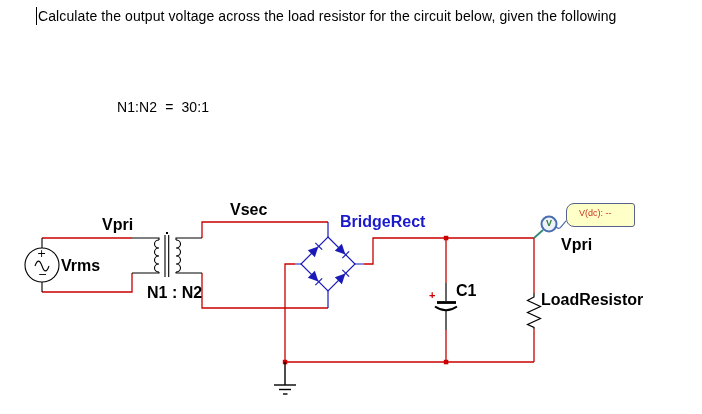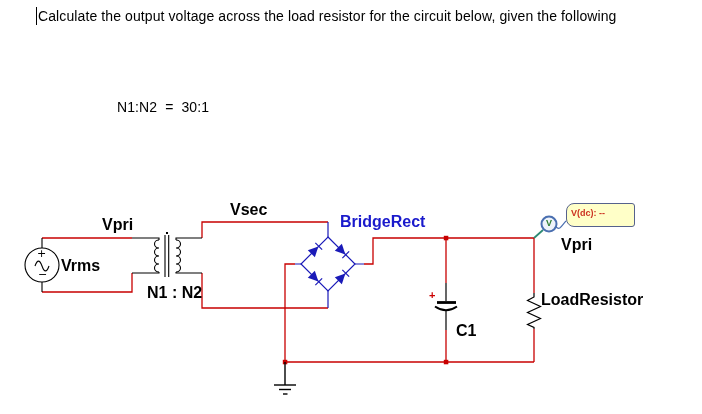--- a/index.html
+++ b/index.html
@@ -23,21 +23,21 @@
   .caret{
     position:absolute; left:36px; top:7px; width:1px; height:18px; background:#000;
   }
   #schem{ position:absolute; left:0; top:0; }
   #meterbox{
     position:absolute; left:566px; top:203px; width:67px; height:22px;
     background:#ffffc8; border:1px solid #56628c;
     border-radius:8px 3px 3px 8px;
   }
   #meterbox span{
-    position:absolute; left:4px; top:4px; font-size:9px; font-weight:bold;
+    position:absolute; left:12px; top:4px; font-size:9px; font-weight:normal;
     color:#cc3322; font-family:"Liberation Sans", sans-serif; white-space:pre;
   }
   .probe-letter{
     position:absolute; left:543px; top:218px; width:12px; text-align:center;
     font-size:9px; font-weight:bold; color:#2e7d32;
   }
   .srcsign{ position:absolute; font-size:11px; color:#000; font-family:"DejaVu Sans", sans-serif;}
 </style>
 </head>
 <body>
@@ -133,21 +133,21 @@
       <path d="M556,227 C560,231 562,225 566,221" stroke="#4a6fb0" stroke-width="1.2" fill="none"></path>
       <circle cx="549" cy="224" r="7.5" fill="#eef3fa" stroke="#4a6fb0" stroke-width="2"></circle>
     </g>
   </svg>
 
   <div class="clabel" style="left:102px; top:216px;">Vpri</div>
   <div class="clabel" style="left:61px;  top:257px;">Vrms</div>
   <div class="clabel" style="left:230px; top:201px;">Vsec</div>
   <div class="clabel" style="left:147px; top:284px;">N1 : N2</div>
   <div class="clabel" style="left:340px; top:213px; color:#1a1acc;">BridgeRect</div>
-  <div class="clabel" style="left:456px; top:282px;margin-top:40px;">C1</div>
+  <div class="clabel" style="left:456px; top:282px;">C1</div>
   <div class="clabel" style="left:429px; top:289px; color:#cc0000; font-size:11px;">+</div>
   <div class="clabel" style="left:541px; top:291px;">LoadResistor</div>
   <div class="clabel" style="left:561px; top:236px;">Vpri</div>
 
   <div class="srcsign" style="left:37px; top:247px;">+</div>
   <div class="srcsign" style="left:38px; top:268px;">−</div>
 
   <div class="probe-letter">V</div>
   <div id="meterbox">
     <span>V(dc): --</span>

